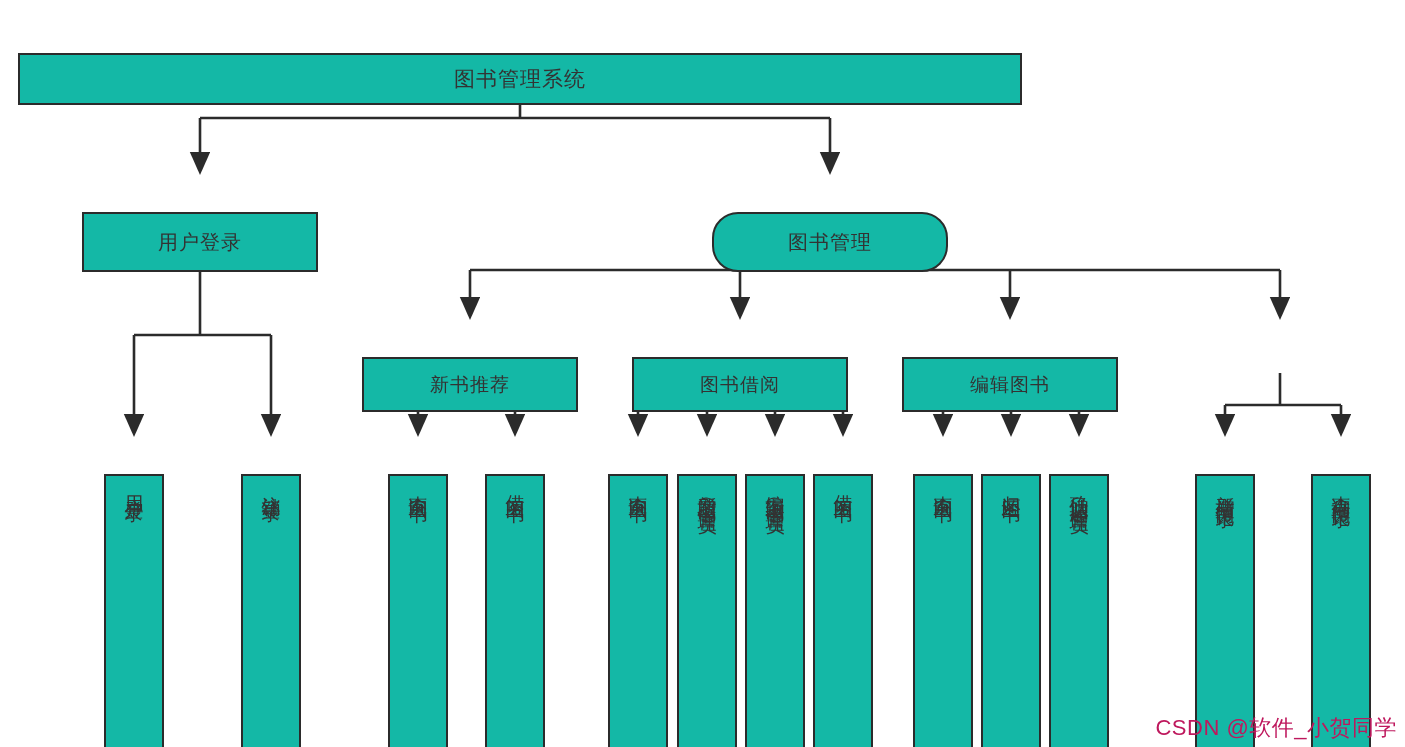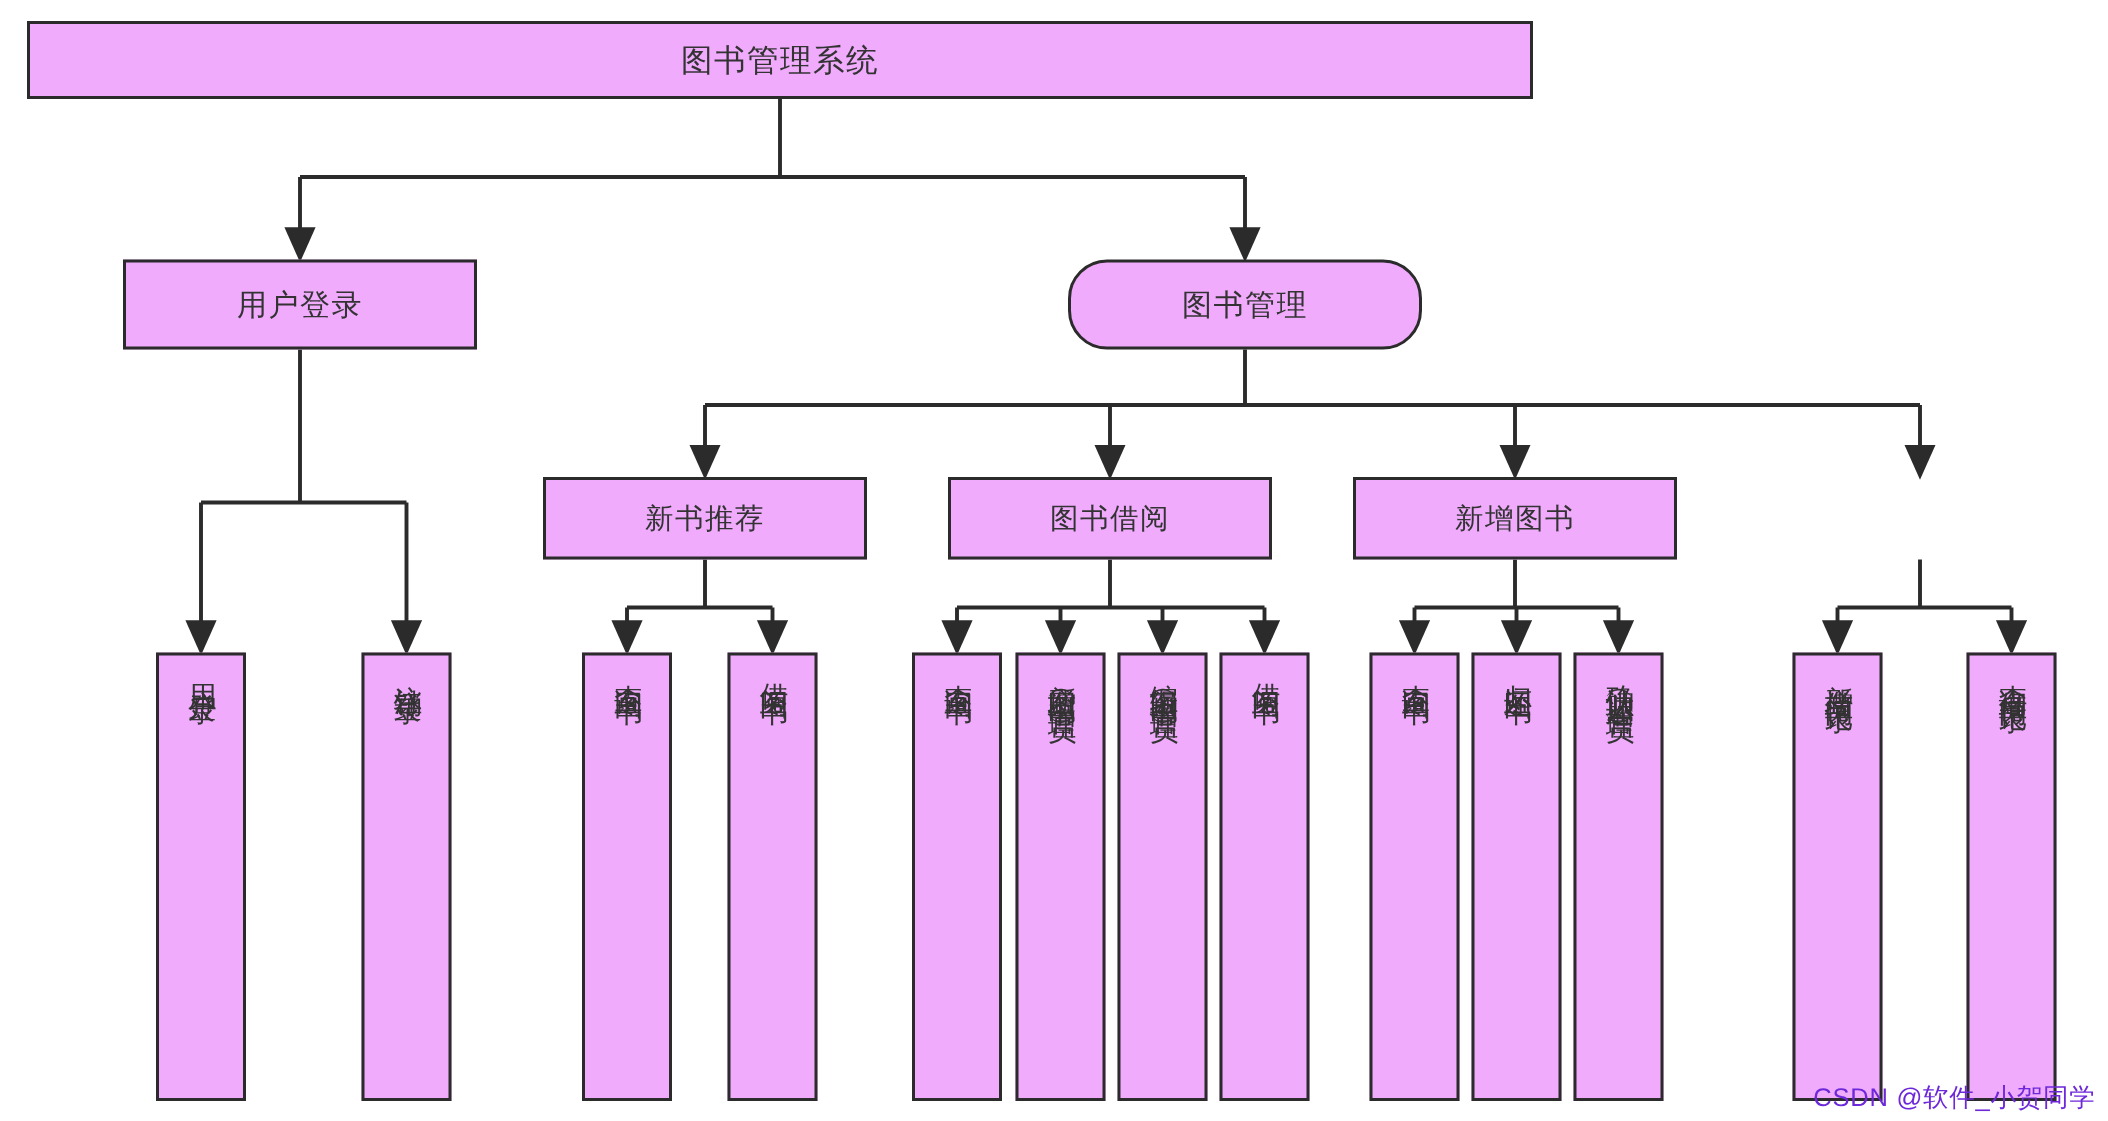--- a/index.html
+++ b/index.html
@@ -22,25 +22,26 @@
     left: 0;
     top: 0;
     width: 1405px;
     height: 747px;
     pointer-events: none;
   }
   .node {
     position: absolute;
     box-sizing: border-box;
     border: 2px solid #2b2b2b;
-    background: #f0abfc;
+    background: #14b8a6;
     display: flex;
     align-items: center;
     justify-content: center;
     color: #333333;
+    margin-top: 39px;
   }
   .node.level-0 {
     font-size: 21px;
   }
   .node.level-1 {
     font-size: 20px;
   }
   .node.level-2 {
     font-size: 19px;
   }
@@ -59,22 +60,22 @@
     display: block;
   }
   .htext {
     white-space: nowrap;
     letter-spacing: 1px;
   }
   #watermark {
     position: absolute;
     right: 8px;
     bottom: 4px;
-    font-size: 17px;
-    color: #6d28d9;
+    font-size: 22px;
+    color: #be185d;
     letter-spacing: 0.5px;
     white-space: nowrap;
     user-select: none;
     margin-top: 21px;
   }
 </style>
 </head>
 <body>
 
 <div id="diagram-root">
@@ -133,21 +134,21 @@
     <span class="htext">图书管理</span>
   </div>
 
   <div class="node level-2" style="left: 632px; top: 318px; width: 216px; height: 55px;">
     <span class="htext">图书借阅</span>
   </div>
   <div class="node level-2" style="left: 362px; top: 318px; width: 216px; height: 55px;">
     <span class="htext">新书推荐</span>
   </div>
   <div class="node level-2" style="left: 902px; top: 318px; width: 216px; height: 55px;">
-    <span class="htext">新增图书</span>
+    <span class="htext">编辑图书</span>
   </div>
 
   <div class="node leaf" style="left: 104px; top: 435px; width: 60px; height: 299px;">
     <span class="vtext">用户登录</span>
   </div>
   <div class="node leaf" style="left: 241px; top: 435px; width: 60px; height: 299px;">
     <span class="vtext">注销登录</span>
   </div>
 
   <div class="node leaf" style="left: 388px; top: 435px; width: 60px; height: 299px;">

